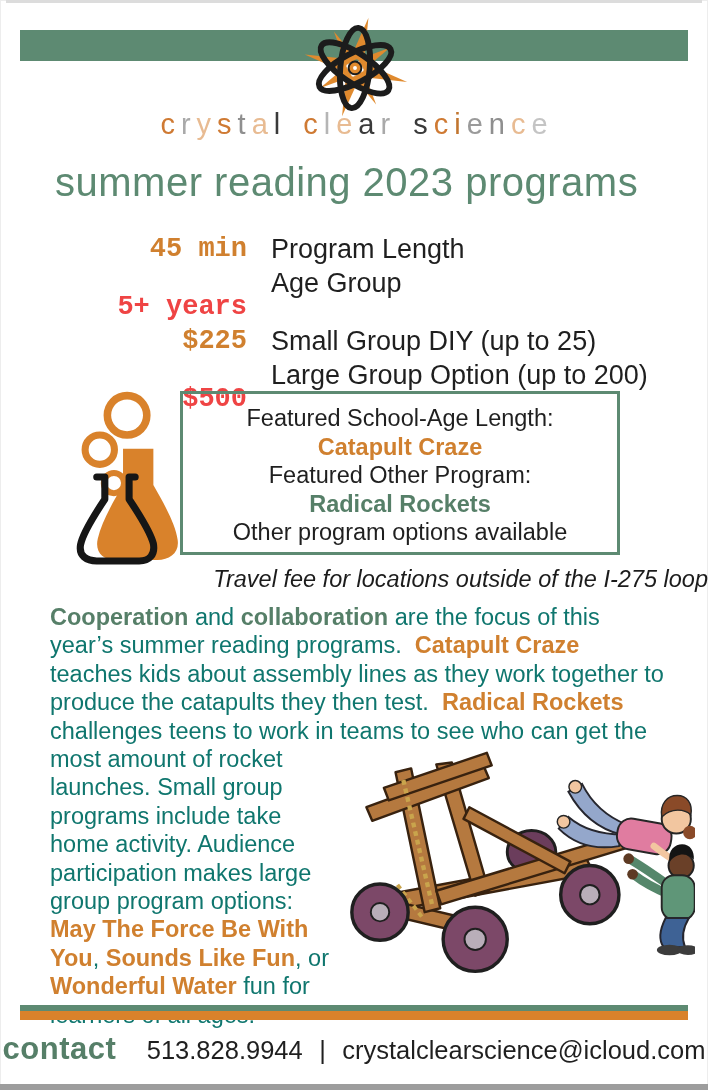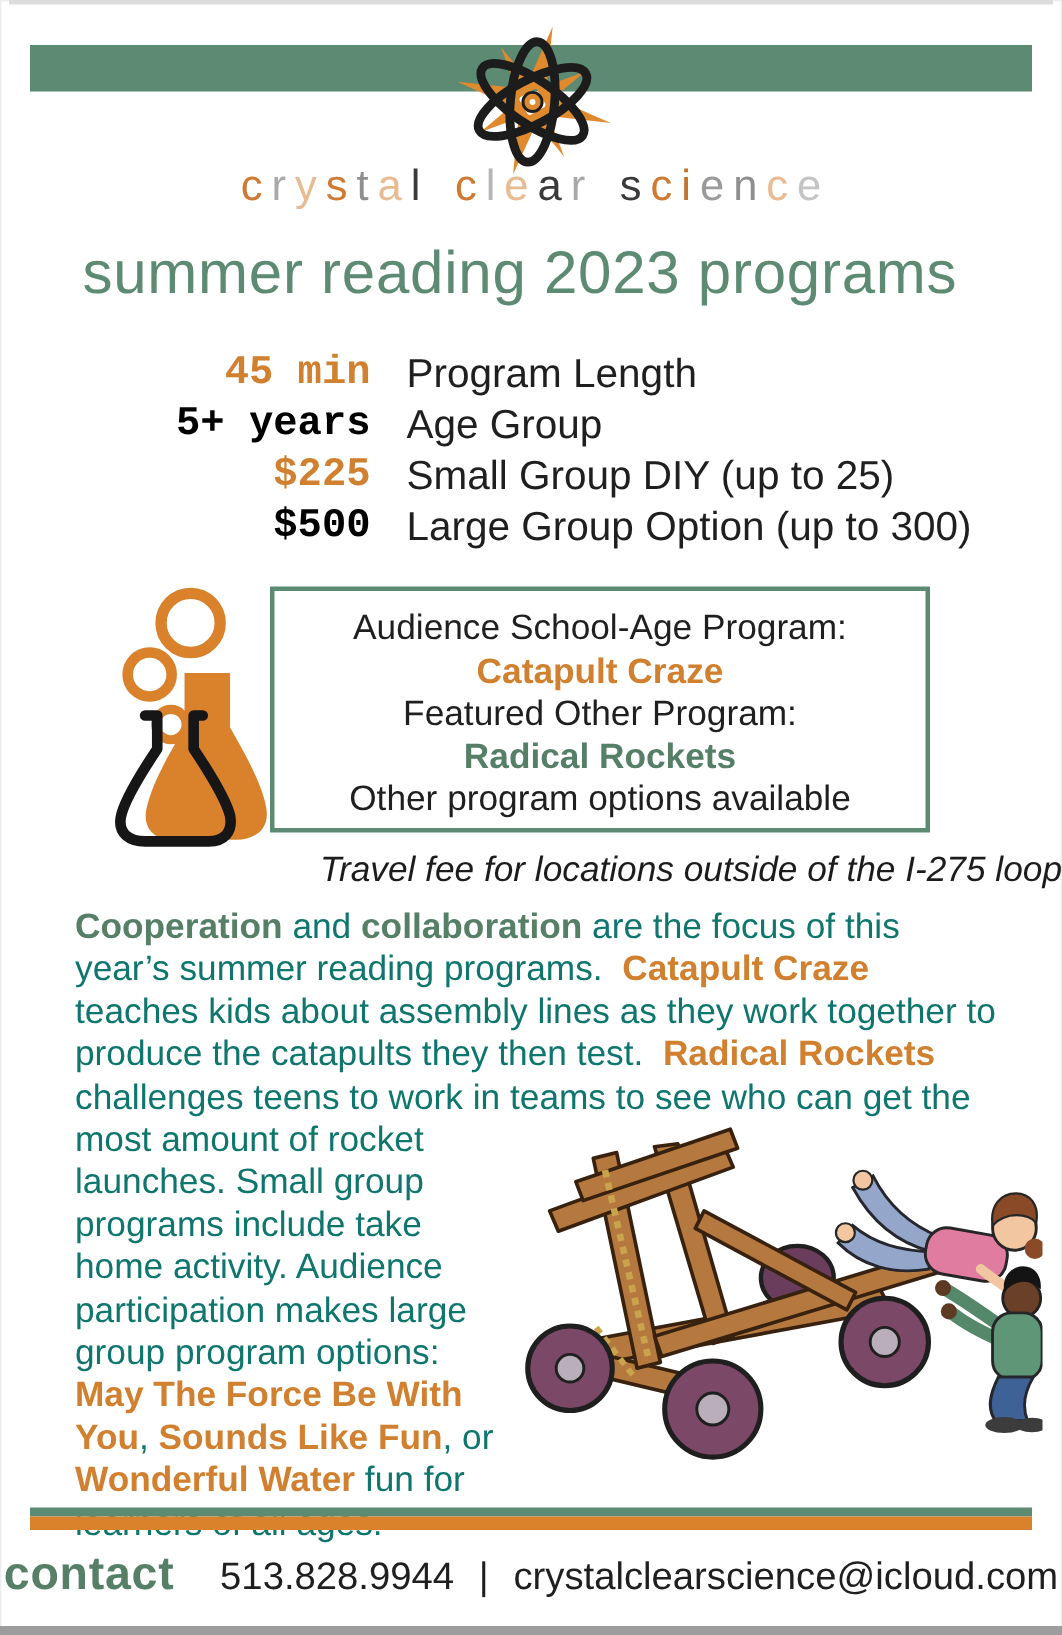--- a/index.html
+++ b/index.html
@@ -10,21 +10,21 @@
   .top-edge{position:absolute;top:0;left:6px;right:6px;height:3px;background:#dcdcdc;}
   .top-bar{position:absolute;left:20px;top:30px;width:668px;height:31px;background:#5d8a72;}
   .atom{position:absolute;left:301px;top:12px;width:108px;height:108px;}
   .logo-text{position:absolute;top:108px;left:0;width:100%;text-align:center;font-size:29px;font-weight:400;}
   .logo-letter{display:inline-block;margin:0 3px;}
   .word-gap{display:inline-block;width:17px;}
   .heading{position:absolute;left:55px;top:160px;width:640px;font-size:40px;color:#5d8a72;letter-spacing:0.5px;}
   .info-list{position:absolute;left:85px;top:234px;display:grid;grid-template-columns:162px auto;column-gap:24px;row-gap:3px;font-size:27px;line-height:31px;}
   .info-value{font-weight:bold;text-align:right;font-family:Liberation Mono, monospace;}
   .info-value.orange{color:#d0802f;}
-  .info-value.green{color:#000000;}
+  .info-value.green{color:#ef4444;margin-top:24px;}
   .info-label{color:#1f1f1f;}
   .flask{position:absolute;left:60px;top:388px;width:120px;height:180px;}
   .featured-box{
     position:absolute;left:180px;top:391px;width:440px;height:164px;border:3px solid #5d8a72;
     box-sizing:border-box;text-align:center;padding-top:10px;font-size:23.5px;line-height:28.6px;color:#1f1f1f;
   }
   .program-orange{color:#d0802f;font-weight:bold;}
   .program-green{color:#567f68;font-weight:bold;}
   .travel-fee{position:absolute;top:566px;left:0;width:100%;text-align:right;font-style:italic;font-size:23.5px;color:#1c1c1c;}
   .paragraph{position:absolute;left:50px;top:603px;width:617px;font-size:23.5px;line-height:28.4px;color:#2b2b2b;}
@@ -74,33 +74,33 @@
   <div class="heading">summer reading 2023 programs</div>
 
   <div class="info-list">
       <div class="info-value orange">45 min</div>
       <div class="info-label">Program Length</div>
       <div class="info-value green">5+ years</div>
       <div class="info-label">Age Group</div>
       <div class="info-value orange">$225</div>
       <div class="info-label">Small Group DIY (up to 25)</div>
       <div class="info-value green">$500</div>
-      <div class="info-label">Large Group Option (up to 300)</div>
+      <div class="info-label">Large Group Option (up to 200)</div>
     </div>
 
   <svg class="flask" viewBox="0 0 118 178">
     <circle cx="66" cy="27" r="19.5" fill="none" stroke="#d9822b" stroke-width="7.5"></circle>
     <circle cx="39" cy="61" r="14.5" fill="none" stroke="#d9822b" stroke-width="7"></circle>
     <circle cx="53" cy="94" r="10" fill="none" stroke="#d9822b" stroke-width="6"></circle>
     <path d="M62,60 L92,60 L92,96 C100,110 114,134 116,150 C118,163 108,170 96,170 L54,170 C42,170 34,162 37,149 C41,131 54,110 62,96 Z" fill="#d9822b"></path>
     <path d="M36,88 L44,88 L44,110 C36,122 22,144 20,155 C18,166 26,171 36,171 L78,171 C88,171 94,165 92,154 C89,142 76,122 68,110 L68,88 L74,88" fill="none" stroke="#161616" stroke-width="7" stroke-linecap="round" stroke-linejoin="round"></path>
   </svg>
 
   <div class="featured-box">
-    <div>Audience School-Age Program:</div>
+    <div>Featured School-Age Length:</div>
     <div class="program-orange">Catapult Craze</div>
     <div>Featured Other Program:</div>
     <div class="program-green">Radical Rockets</div>
     <div>Other program options available</div>
   </div>
 
   <div class="travel-fee">Travel fee for locations outside of the I-275 loop</div>
 
   <div class="paragraph"><span class="seg-green-bold">Cooperation</span><span class="seg-normal"> and </span><span class="seg-green-bold">collaboration</span><span class="seg-normal"> are the focus of this year’s summer reading programs.&nbsp; </span><span class="seg-orange-bold">Catapult Craze</span><span class="seg-normal"> teaches kids about assembly lines as they work together to produce the catapults they then test.&nbsp; </span><span class="seg-orange-bold">Radical Rockets</span><span class="seg-normal"> challenges teens to work in teams to see who can get the most amount of </span><span class="catapult-float" id="catapult-float" style="display: block;">
     <svg viewBox="0 0 360 245">

